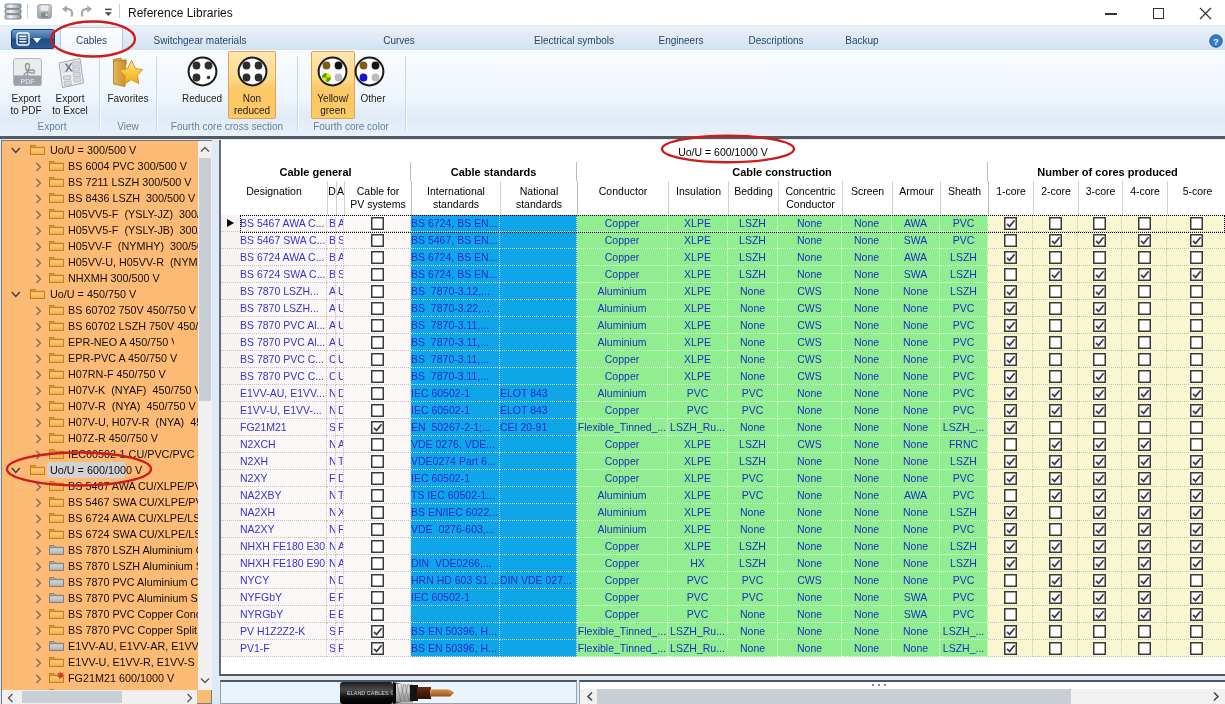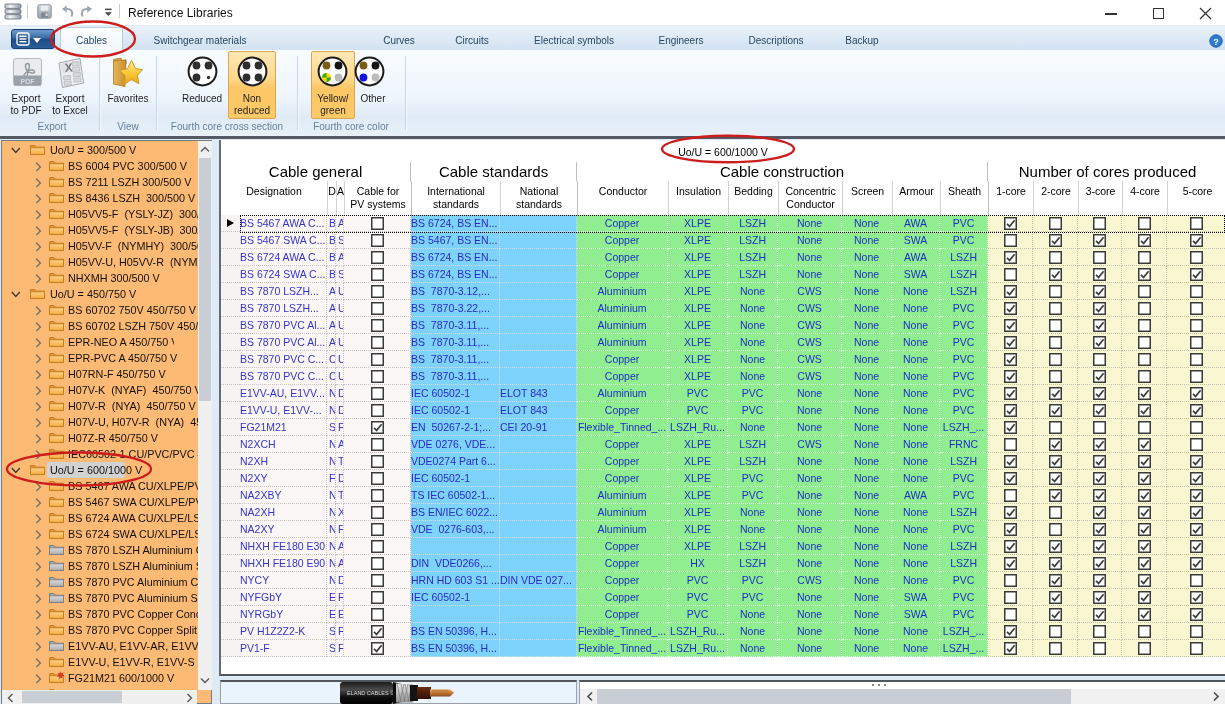--- a/index.html
+++ b/index.html
@@ -31,30 +31,30 @@
 #tvsb{left:196px;top:0px;width:14px;height:549px;background:#f0f0f0}
 #thsb{left:0px;top:549px;width:195px;height:14px;background:#f0f0f0}
 .sbthumb{background:#c9ced4}
 
 #tablepanel{left:219px;top:140px;width:1006px;height:536px;background:#fff;border-left:2px solid #666c74;border-bottom:2px solid #51565c;overflow:hidden}
 #ttitle{left:0;top:6px;width:1004px;text-align:center;font-size:10.5px;color:#000}
 table{border-collapse:separate;border-spacing:0;table-layout:fixed}
 #grid td,#grid th{box-sizing:border-box}
 #grid{position:absolute;left:0px;top:22px;width:1006px}
 #grid td,#grid th{overflow:hidden;white-space:nowrap;font-weight:normal;padding:0}
-#grid th.gh{font-size:15px;font-weight:normal;color:#000;text-align:center;height:19px;vertical-align:middle}
+#grid th.gh{font-size:11px;font-weight:bold;color:#000;text-align:center;height:19px;vertical-align:middle}
 #grid th.ch{font-size:10.5px;color:#000;text-align:center;height:34px;vertical-align:top;padding-top:4px;line-height:13px}
 .bR{border-right:1px solid #bdbdbd}
 .bL{border-left:1px solid #d2d2d2}
 .bG{border-left:1px solid #bdbdbd}
 tr.data{height:17px}
 tr.data td{font-size:10.5px;height:17px}
 td.ind{background:#f7f3f2;border-bottom:1px dotted #c9c2c2}
 td.ow{background:#fbf7f6;color:#3434cf;border-right:1px dotted #c9c0c0;border-bottom:1px dotted #c9c0c0}
-td.gy{background:#7dd3fc;color:#2a2ac8;border-right:1px dotted #d9d9d9;border-bottom:1px dotted #d9d9d9}
+td.gy{background:#0ea5e9;color:#2a2ac8;border-right:1px dotted #d9d9d9;border-bottom:1px dotted #d9d9d9}
 td.gn{background:#90ee90;color:#1d2fc4;border-right:1px dotted #e2fae2;border-bottom:1px dotted #e2fae2;text-align:center}
 td.yl{background:#f9f6d2;border-right:1px dotted #c4c4ae;border-bottom:1px dotted #c4c4ae}
 td.lft{text-align:left;padding-left:5px}
 .cbx{display:block;margin:1px auto 0}
 
 #blp{left:220px;top:680px;width:357px;height:24px;background:#eaf4fc;border:1px solid #9aa0a8;border-top:2px solid #51565c}
 #brp{left:579px;top:680px;width:646px;height:24px;background:#fff;border:1px solid #9aa0a8;border-right:none;border-top:2px solid #51565c}
 
 #rowsel{left:240px;top:215px;width:985px;height:18px;border:1px dotted #000}
 #selarrow{left:227px;top:219px;width:0;height:0;border-left:7px solid #000;border-top:4.5px solid transparent;border-bottom:4.5px solid transparent}
@@ -111,21 +111,20 @@
     <div class="abs" id="appbtn"></div>
     <svg class="abs" style="left:16px;top:32px" width="26" height="14" viewBox="0 0 26 14">
       <rect x="1" y="1" width="12" height="12" rx="2" fill="none" stroke="#fff" stroke-width="1.3"></rect>
 <rect x="3.4" y="3.6" width="7" height="1.4" fill="#fff"></rect>
       <rect x="3.4" y="6.3" width="7" height="1.4" fill="#fff"></rect>
 <rect x="3.4" y="9" width="7" height="1.4" fill="#fff"></rect>
 <path d="M17 6 L25 6 L21 11 Z" fill="#fff"></path>
     </svg>
     <div class="abs tab" style="left:125px;width:150px">Switchgear materials</div>
     <div class="abs tab" style="left:324px;width:150px">Curves</div>
-    <div class="abs tab" style="left:397px;width:150px">Circuits</div>
     <div class="abs tab" style="left:499px;width:150px">Electrical symbols</div>
     <div class="abs tab" style="left:606px;width:150px">Engineers</div>
     <div class="abs tab" style="left:701px;width:150px">Descriptions</div>
     <div class="abs tab" style="left:787px;width:150px">Backup</div>
     <div class="abs" id="tabactive">Cables</div>
     <svg class="abs" style="left:1209px;top:34px" width="14" height="14" viewBox="0 0 14 14">
       <circle cx="7" cy="7" r="6.2" fill="#2f7cd0" stroke="#1a5ba6" stroke-width="1"></circle>
 <text x="7" y="10.5" font-size="9" font-weight="bold" text-anchor="middle" fill="#fff" font-family="Liberation Sans">?</text>
     </svg>
     <div class="abs" id="ribbon"></div>

